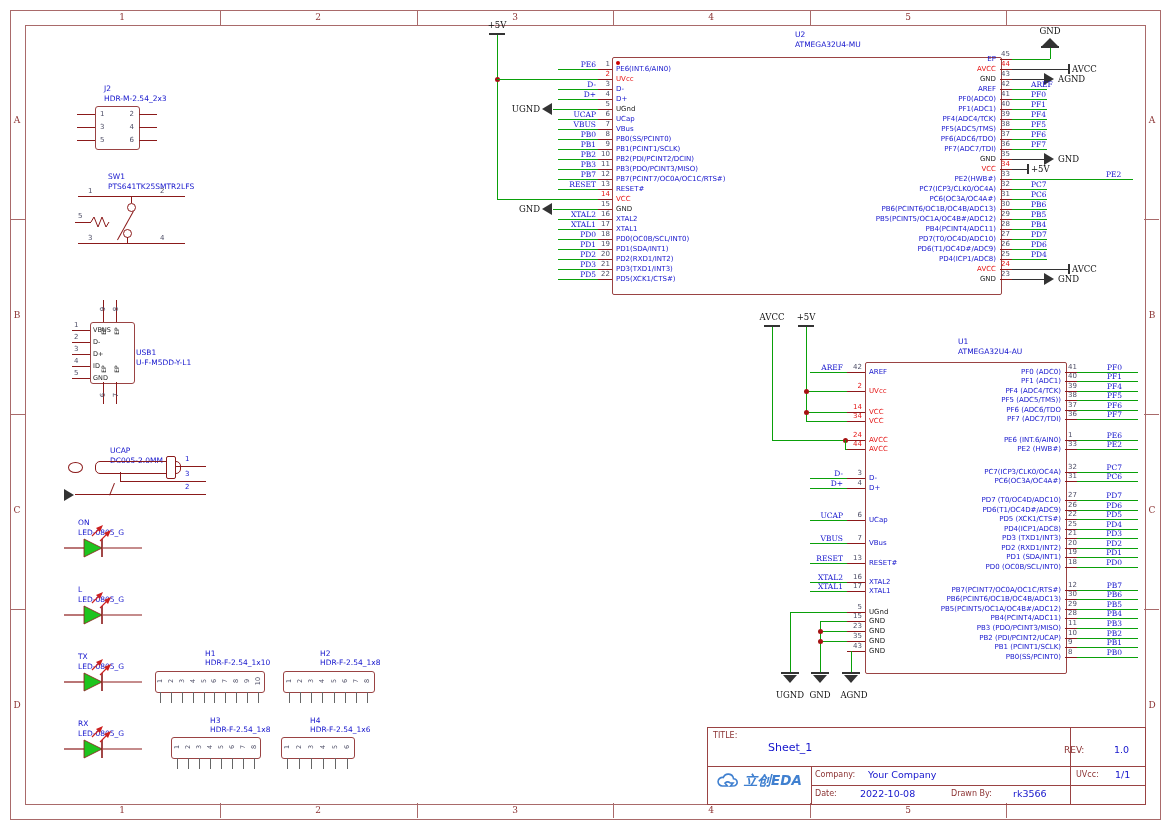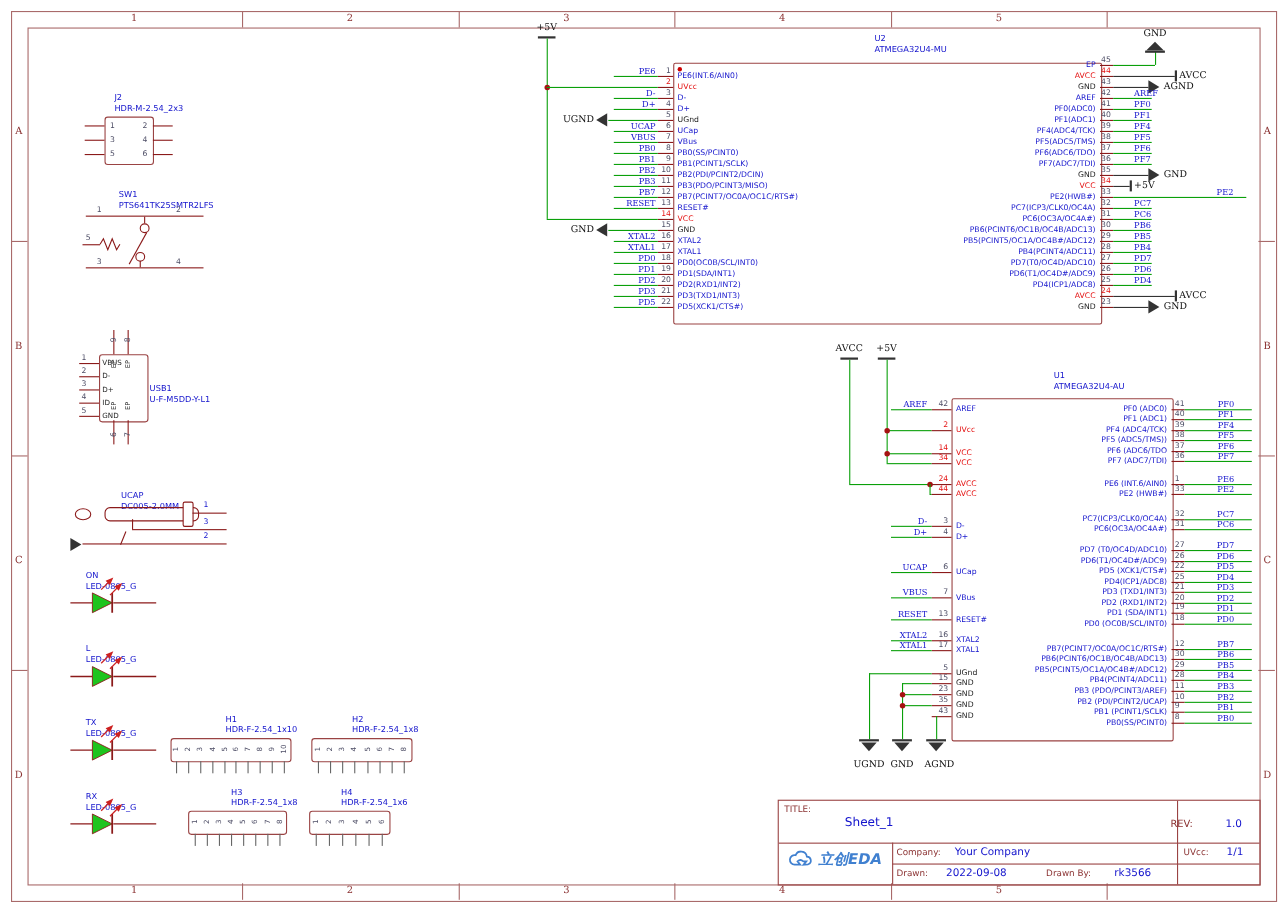--- a/index.html
+++ b/index.html
@@ -758,21 +758,21 @@
       <div class="t name" style="position: absolute; left: 861px; top: 605px; width: 200px; text-align: right;">PB5(PCINT5/OC1A/OC4B#/ADC12)</div>
       <div style="position: absolute; left: 1065px; top: 609px; width: 12px; height: 1px; background: rgb(139, 26, 26);"></div>
       <div class="t num" style="position: absolute; left: 1068px; top: 600px;">29</div>
       <div style="position: absolute; left: 1077px; top: 609px; width: 61px; height: 1px; background: rgb(10, 160, 10);"></div>
       <div class="t net" style="position: absolute; left: 1072px; top: 600px; width: 50px; text-align: right;">PB5</div>
       <div class="t name" style="position: absolute; left: 861px; top: 614px; width: 200px; text-align: right;">PB4(PCINT4/ADC11)</div>
       <div style="position: absolute; left: 1065px; top: 618px; width: 12px; height: 1px; background: rgb(139, 26, 26);"></div>
       <div class="t num" style="position: absolute; left: 1068px; top: 609px;">28</div>
       <div style="position: absolute; left: 1077px; top: 618px; width: 61px; height: 1px; background: rgb(10, 160, 10);"></div>
       <div class="t net" style="position: absolute; left: 1072px; top: 609px; width: 50px; text-align: right;">PB4</div>
-      <div class="t name" style="position: absolute; left: 861px; top: 624px; width: 200px; text-align: right;">PB3 (PDO/PCINT3/AREF)</div>
+      <div class="t name" style="position: absolute; left: 861px; top: 624px; width: 200px; text-align: right;">PB3 (PDO/PCINT3/MISO)</div>
       <div style="position: absolute; left: 1065px; top: 628px; width: 12px; height: 1px; background: rgb(139, 26, 26);"></div>
       <div class="t num" style="position: absolute; left: 1068px; top: 619px;">11</div>
       <div style="position: absolute; left: 1077px; top: 628px; width: 61px; height: 1px; background: rgb(10, 160, 10);"></div>
       <div class="t net" style="position: absolute; left: 1072px; top: 619px; width: 50px; text-align: right;">PB3</div>
       <div class="t name" style="position: absolute; left: 861px; top: 634px; width: 200px; text-align: right;">PB2 (PDI/PCINT2/UCAP)</div>
       <div style="position: absolute; left: 1065px; top: 638px; width: 12px; height: 1px; background: rgb(139, 26, 26);"></div>
       <div class="t num" style="position: absolute; left: 1068px; top: 629px;">10</div>
       <div style="position: absolute; left: 1077px; top: 638px; width: 61px; height: 1px; background: rgb(10, 160, 10);"></div>
       <div class="t net" style="position: absolute; left: 1072px; top: 629px; width: 50px; text-align: right;">PB2</div>
       <div class="t name" style="position: absolute; left: 861px; top: 643px; width: 200px; text-align: right;">PB1 (PCINT1/SCLK)</div>
@@ -799,18 +799,18 @@
     <div id="lceda-logo">
       <svg width="24" height="16" viewBox="0 0 24 16">
         <path d="M6.5 13 a4.3 4.3 0 1 1 0.8-8.5 a5.3 5.3 0 0 1 10.2 1.2 a3.6 3.6 0 0 1 1.2 7 l-4.2 0.3 l2.5-3 l-2.7 0 a4 4 0 0 0-5.3 0 l2.4 3 z" fill="none" stroke="#4080d0" stroke-width="1.6"></path>
       </svg>
       <span class="logo-text">立创EDA</span>
     </div>
     <div class="tb-label" style="left:107px;top:42px;">Company:</div>
     <div class="tb-value" style="left:160px;top:41px;">Your Company</div>
     <div class="tb-label" style="left:368px;top:42px;">UVcc:</div>
     <div class="tb-value" style="left:407px;top:41px;">1/1</div>
-    <div class="tb-label" style="left:107px;top:61px;">Drawn:</div>
-    <div class="tb-value" style="left:152px;top:60px;">2022-09-08</div>
+    <div class="tb-label" style="left:107px;top:61px;">Date:</div>
+    <div class="tb-value" style="left:152px;top:60px;">2022-10-08</div>
     <div class="tb-label" style="left:243px;top:61px;">Drawn By:</div>
     <div class="tb-value" style="left:305px;top:60px;">rk3566</div>
   </div>
 </div>
 
 </body></html>

